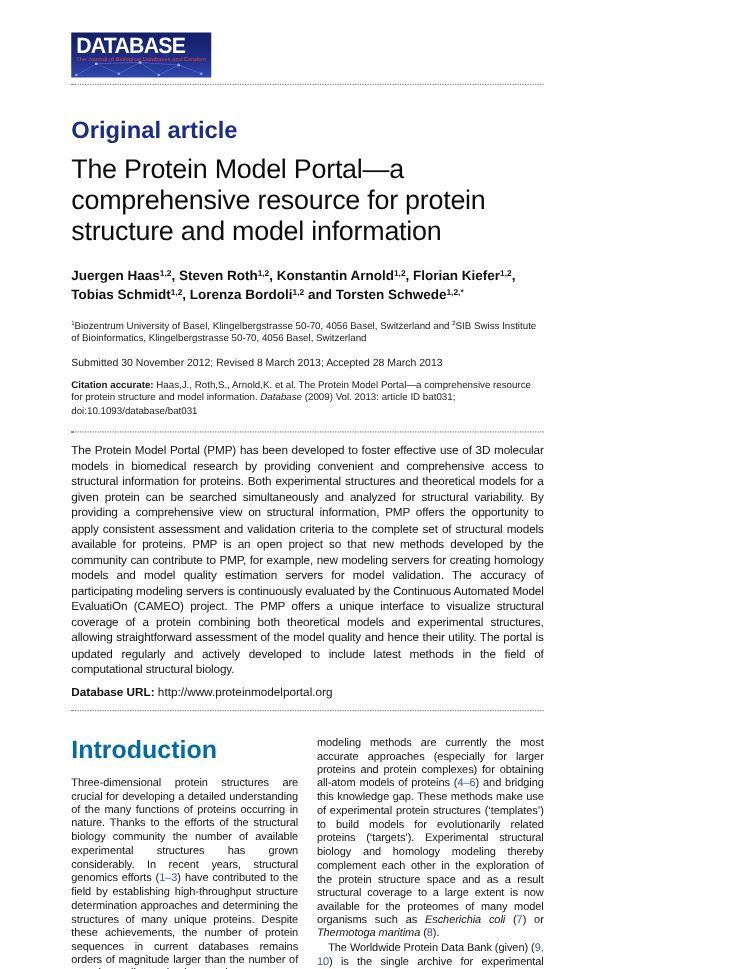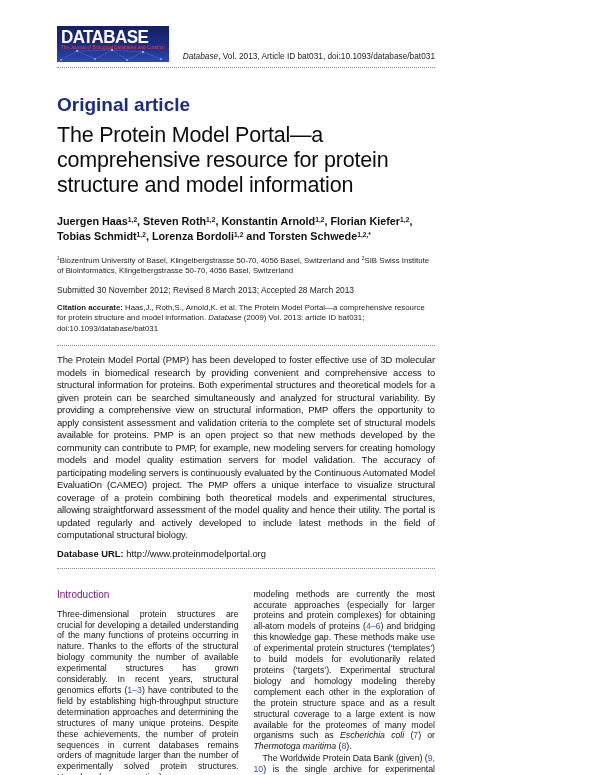--- a/index.html
+++ b/index.html
@@ -37,21 +37,21 @@
   .dates{margin-top:8px;font-size:8.4px;color:#1c1c1c;}
   .citation{margin-top:8px;font-size:7.8px;line-height:1.35;color:#1c1c1c;}
   .rule-abs-top{margin-top:11px;}
   
   .abstract{margin-top:8px;font-size:9.4px;line-height:1.33;letter-spacing:-0.1px;text-align:justify;color:#141414;}
   .db-url{margin-top:6px;font-size:9.4px;color:#141414;}
   .rule-abs-bot{margin-top:9px;}
   
   .columns{margin-top:20px;display:flex;gap:15px;}
   .col{flex:1 1 0;min-width:0;}
-  .intro-heading{font-size:10px;font-weight:normal;color:#701a75;margin:0 0 9px 0;}
+  .intro-heading{font-size:20px;font-weight:bold;color:#0369a1;margin:0 0 9px 0;}
   .body-p{font-size:8.8px;line-height:1.24;letter-spacing:-0.05px;text-align:justify;color:#141414;margin:0;}
   .body-p + .body-p{text-indent:9px;margin-top:1px;}
   
   .i{font-style:italic;}
   .b{font-weight:bold;}
   .sup{font-size:0.62em;vertical-align:baseline;position:relative;top:-0.45em;}
   .ref{color:#3a53a4;}
   
   .footer{margin-top:auto;border-top:1px dotted #8a8a8a;padding-top:4px;display:flex;justify-content:space-between;align-items:flex-start;}
   .footer-left{font-size:8.3px;color:#1c1c1c;padding-top:1px;}
@@ -83,21 +83,20 @@
           <circle cx="4" cy="12" r="1"></circle>
             <circle cx="20" cy="3" r="1.2"></circle>
             <circle cx="38" cy="11" r="1"></circle>
           <circle cx="55" cy="2" r="1.2"></circle>
             <circle cx="70" cy="12" r="1"></circle>
             <circle cx="86" cy="4" r="1.2"></circle>
           <circle cx="104" cy="11" r="1"></circle>
         </g>
       </svg>
     </div>
-    <div class="journal-line"><span class="i">Database</span><span>, Vol. 2013, Article ID bat031, doi:10.1093/database/bat031</span></div>
   </div>
   <div class="rule rule-head"></div>
 
   <div class="section-label">Original article</div>
   <div class="title">The Protein Model Portal—a comprehensive resource for protein structure and model information</div>
 
   <div class="authors"><span>Juergen Haas</span><span class="sup">1,2</span><span>, Steven Roth</span><span class="sup">1,2</span><span>, Konstantin Arnold</span><span class="sup">1,2</span><span>, Florian Kiefer</span><span class="sup">1,2</span><span>, Tobias Schmidt</span><span class="sup">1,2</span><span>, Lorenza Bordoli</span><span class="sup">1,2</span><span> and Torsten Schwede</span><span class="sup">1,2,*</span></div>
   <div class="affils"><span class="sup">1</span><span>Biozentrum University of Basel, Klingelbergstrasse 50-70, 4056 Basel, Switzerland and </span><span class="sup">2</span><span>SIB Swiss Institute of Bioinformatics, Klingelbergstrasse 50-70, 4056 Basel, Switzerland</span></div>
   <div class="dates">Submitted 30 November 2012; Revised 8 March 2013; Accepted 28 March 2013</div>
   <div class="citation"><span class="b">Citation accurate:</span><span> Haas,J., Roth,S., Arnold,K. et al. The Protein Model Portal—a comprehensive resource for protein structure and model information. </span><span class="i">Database</span><span> (2009) Vol. 2013: article ID bat031; doi:10.1093/database/bat031</span></div>

